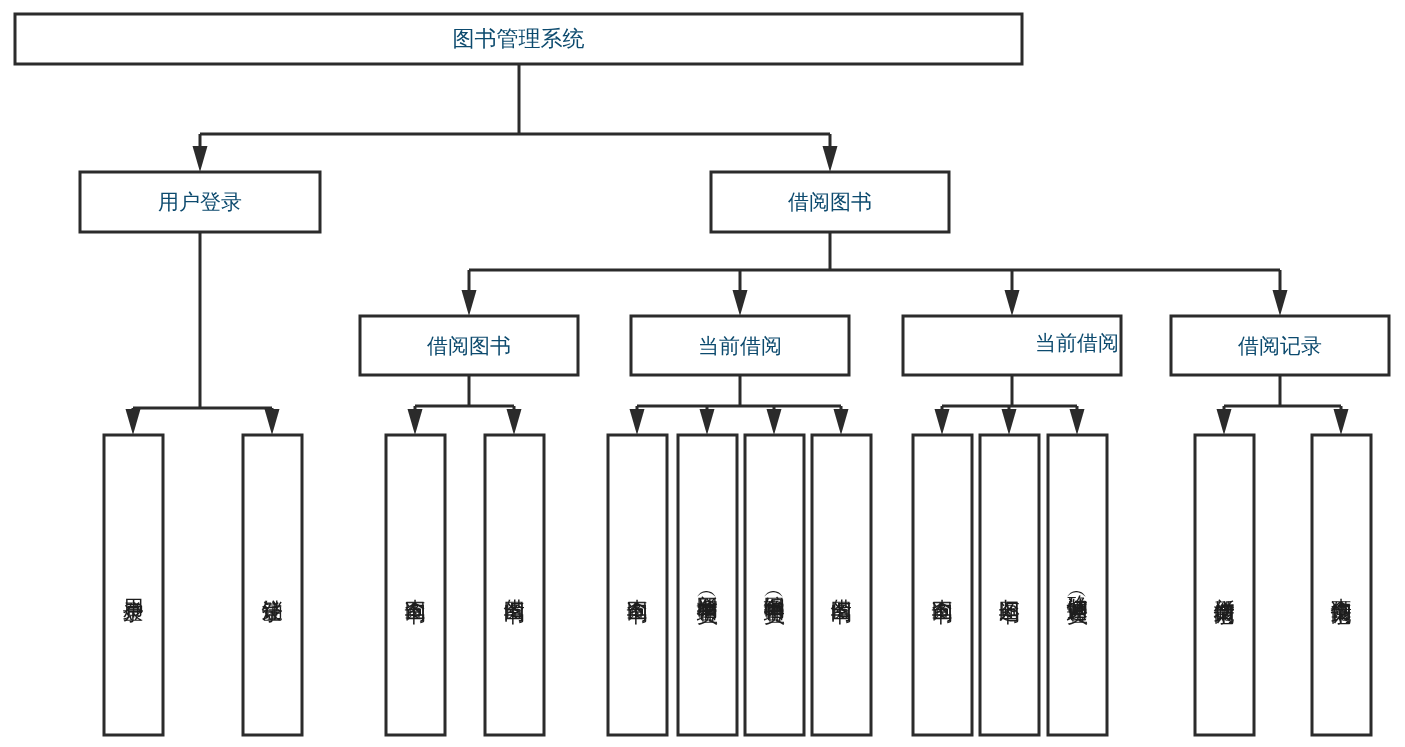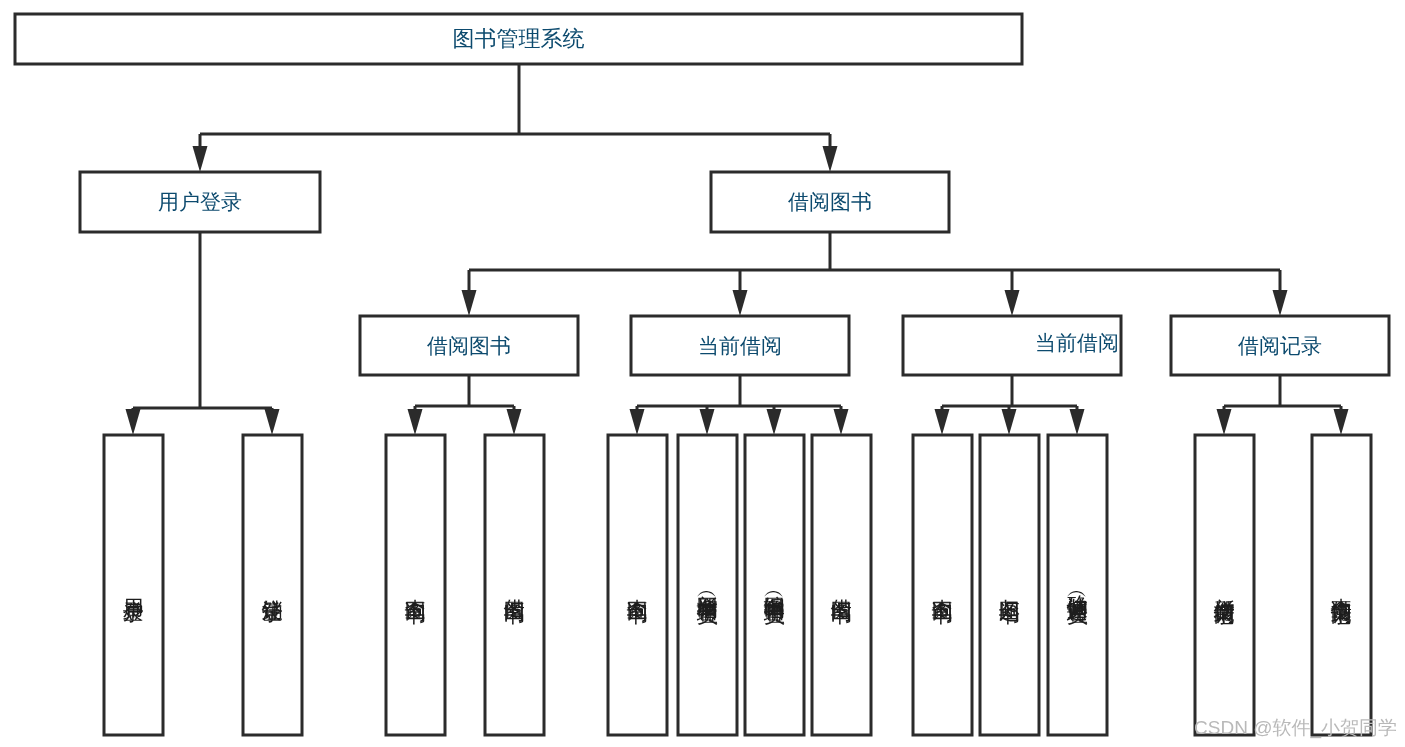--- a/index.html
+++ b/index.html
@@ -180,14 +180,13 @@
       <div class="vlabel" style="left: 608px; width: 59px; top: 443px; height: 284px; display: flex; align-items: center; justify-content: center;">查询图书</div>
       <div class="vlabel" style="left: 678px; width: 59px; top: 443px; height: 284px; display: flex; align-items: center; justify-content: center;">新增图书（管理员）</div>
       <div class="vlabel" style="left: 745px; width: 59px; top: 443px; height: 284px; display: flex; align-items: center; justify-content: center;">编辑图书（管理员）</div>
       <div class="vlabel" style="left: 812px; width: 59px; top: 443px; height: 284px; display: flex; align-items: center; justify-content: center;">借阅图书</div>
       <div class="vlabel" style="left: 913px; width: 59px; top: 443px; height: 284px; display: flex; align-items: center; justify-content: center;">查询图书</div>
       <div class="vlabel" style="left: 980px; width: 59px; top: 443px; height: 284px; display: flex; align-items: center; justify-content: center;">归还图书</div>
       <div class="vlabel" style="left: 1048px; width: 59px; top: 443px; height: 284px; display: flex; align-items: center; justify-content: center;">确认归还（管理员）</div>
       <div class="vlabel" style="left: 1195px; width: 59px; top: 443px; height: 284px; display: flex; align-items: center; justify-content: center;">新增借阅记录</div>
       <div class="vlabel" style="left: 1312px; width: 59px; top: 443px; height: 284px; display: flex; align-items: center; justify-content: center;">查询借阅记录</div>
     </div>
-  <div id="watermark">CSDN @软件_小贺同学</div>
 </div>
 
 </body></html>

